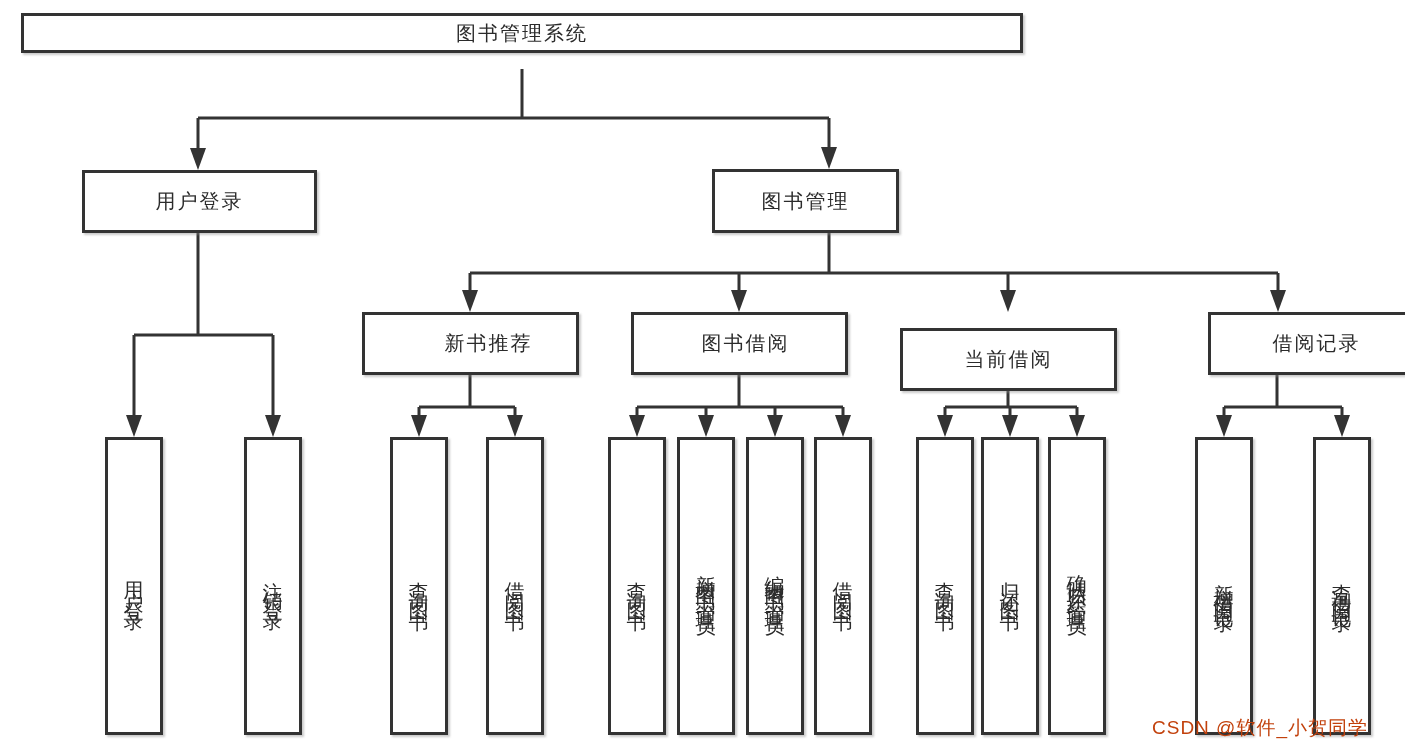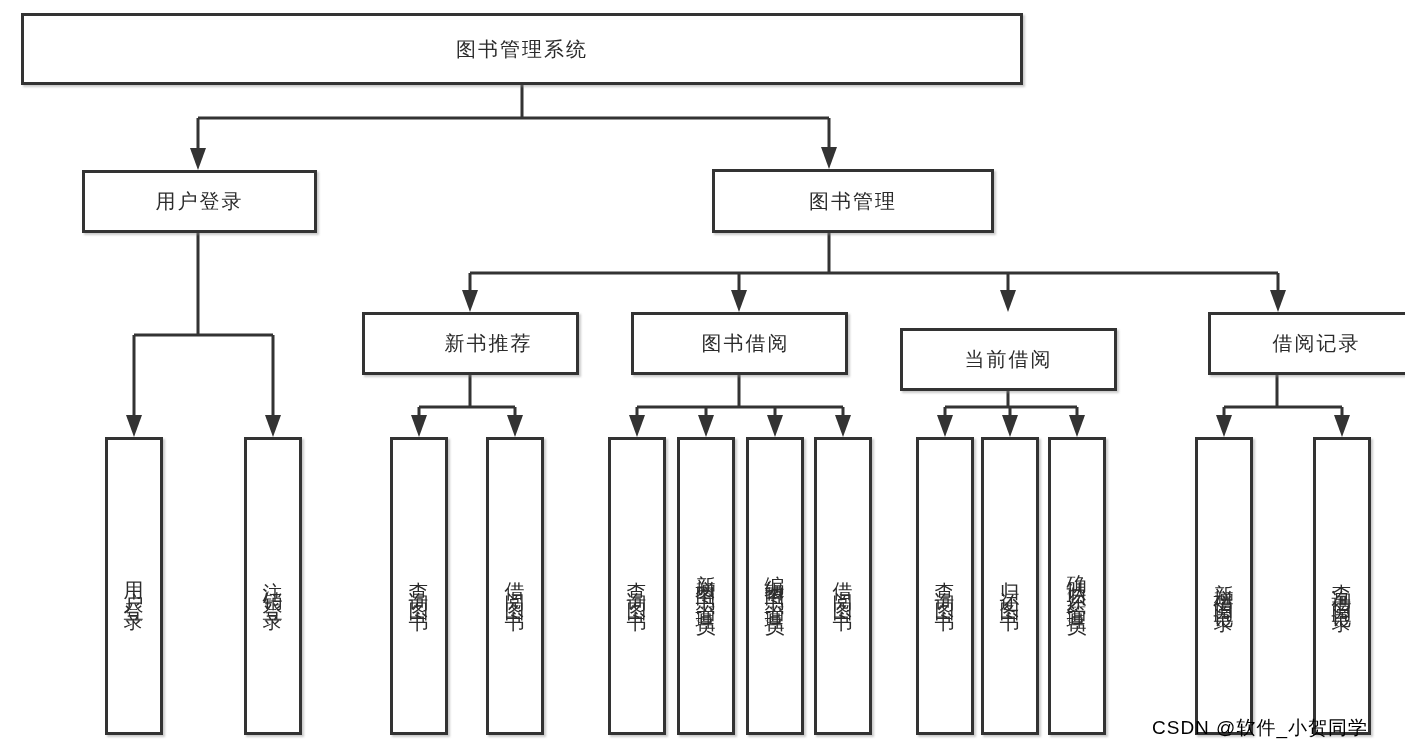--- a/index.html
+++ b/index.html
@@ -40,21 +40,21 @@
     letter-spacing:10px;
     line-height:1;
     color:#2b2b2b;
     white-space:nowrap;
   }
   .vbox.long .vtext{letter-spacing:6px;}
   .watermark{
     position:absolute;
     left:1152px;top:715px;
     font-size:19px;
-    color:#000000;
+    color:#c2410c;
     letter-spacing:1px;
     z-index:5;
     white-space:nowrap;
   }
 </style>
 </head>
 <body>
 
 <div class="canvas">
 
@@ -84,28 +84,28 @@
       <polygon points="767,415 783,415 775,437"></polygon>
       <polygon points="835,415 851,415 843,437"></polygon>
       <polygon points="937,415 953,415 945,437"></polygon>
       <polygon points="1002,415 1018,415 1010,437"></polygon>
       <polygon points="1069,415 1085,415 1077,437"></polygon>
       <polygon points="1216,415 1232,415 1224,437"></polygon>
       <polygon points="1334,415 1350,415 1342,437"></polygon>
     </g>
   </svg>
 
-  <div class="hbox" style="left:21px;top:13px;width:1002px;height:72px;">
+  <div class="hbox" style="left:21px;top:13px;width:1002px;height:40px;">
     <span>图书管理系统</span>
   </div>
 
   <div class="hbox" style="left:82px;top:170px;width:235px;height:63px;">
     <span>用户登录</span>
   </div>
-  <div class="hbox" style="left:712px;top:169px;width:282px;height:64px;">
+  <div class="hbox" style="left:712px;top:169px;width:187px;height:64px;">
     <span>图书管理</span>
   </div>
 
   <div class="hbox" style="left:362px;top:312px;width:217px;height:63px;padding-left:36px;">
     <span>新书推荐</span>
   </div>
   <div class="hbox" style="left:631px;top:312px;width:217px;height:63px;padding-left:12px;">
     <span>图书借阅</span>
   </div>
   <div class="hbox" style="left:900px;top:328px;width:217px;height:63px;">

